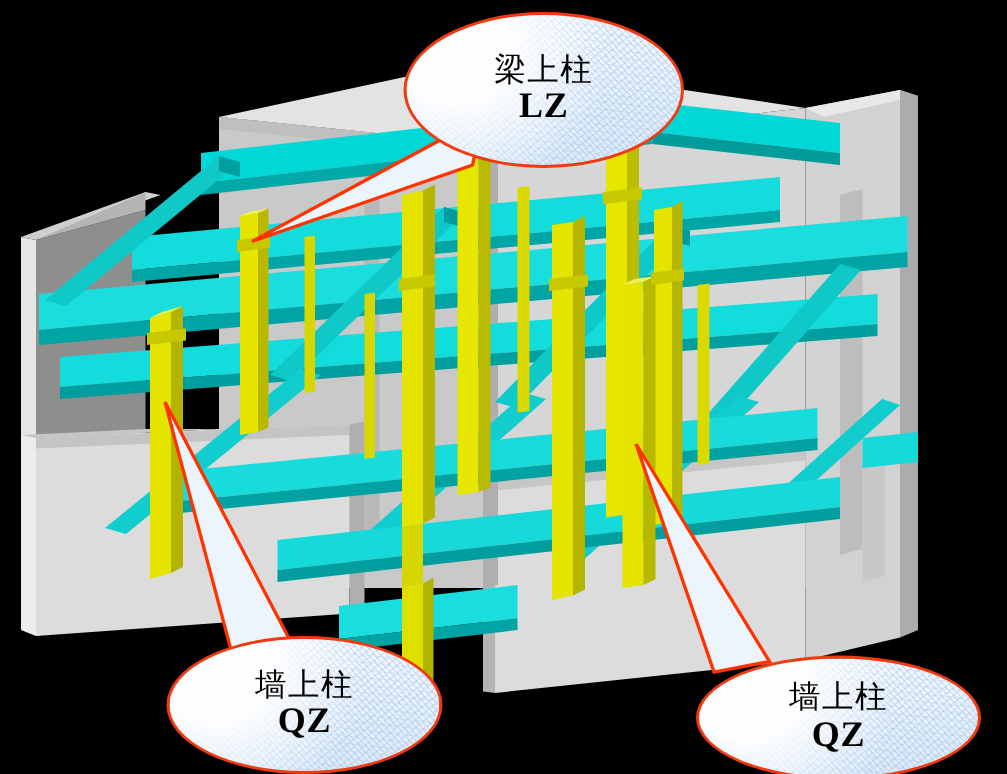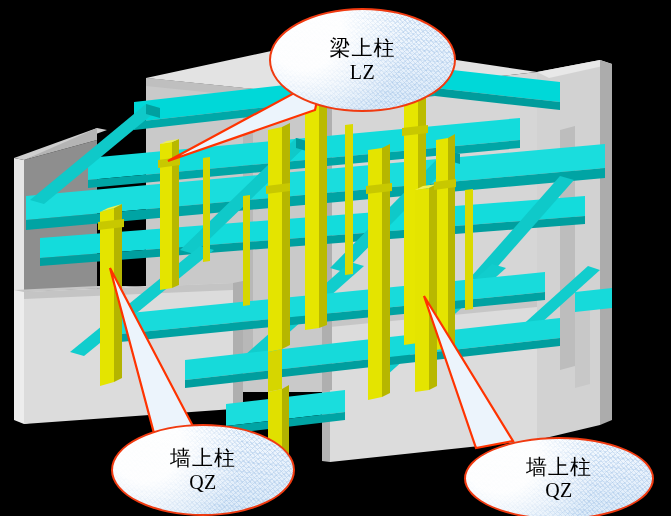--- a/index.html
+++ b/index.html
@@ -13,21 +13,21 @@
            background:
              radial-gradient(circle at 18% 22%, rgba(255,255,255,.95) 0 22%, rgba(255,255,255,0) 60%),
              repeating-linear-gradient(48deg, rgba(150,185,225,.30) 0 1px, rgba(255,255,255,0) 1px 3px),
              repeating-linear-gradient(-39deg, rgba(140,180,225,.26) 0 1px, rgba(255,255,255,0) 1px 4px),
              repeating-linear-gradient(6deg, rgba(165,200,235,.20) 0 1px, rgba(255,255,255,0) 1px 5px),
              linear-gradient(180deg,#f4f9fe 0%,#e6f0fb 55%,#dbeaf8 100%);
            display:flex;flex-direction:column;align-items:center;justify-content:center;
            color:#000;line-height:1.12;text-align:center;z-index:6;}
   .callout .l1{font-size:21px;letter-spacing:1px;
                font-family:"DejaVu Serif","Liberation Serif",serif;}
-  .callout .l2{font-size:20px;font-weight:normal;letter-spacing:.5px;
+  .callout .l2{font-size:24px;font-weight:bold;letter-spacing:.5px;
                font-family:"Liberation Serif","DejaVu Serif",serif;}
   #c-lz{left:269px;top:8px;width:183px;height:100px;}
   #c-qz1{left:111px;top:424px;width:180px;height:88px;}
   #c-qz2{left:464px;top:437px;width:186px;height:79px;}
 </style>
 </head>
 <body>
 
 <div id="stage">
 

